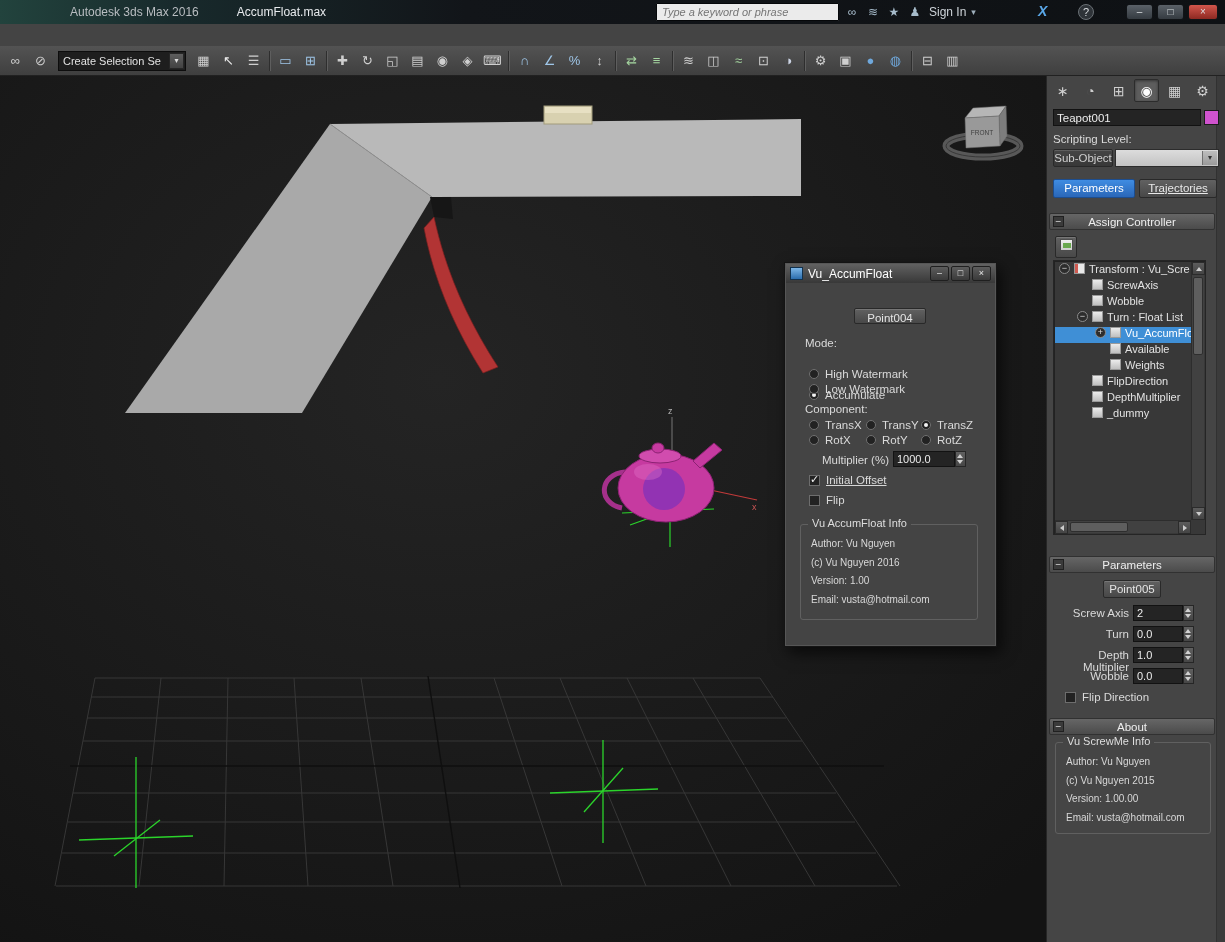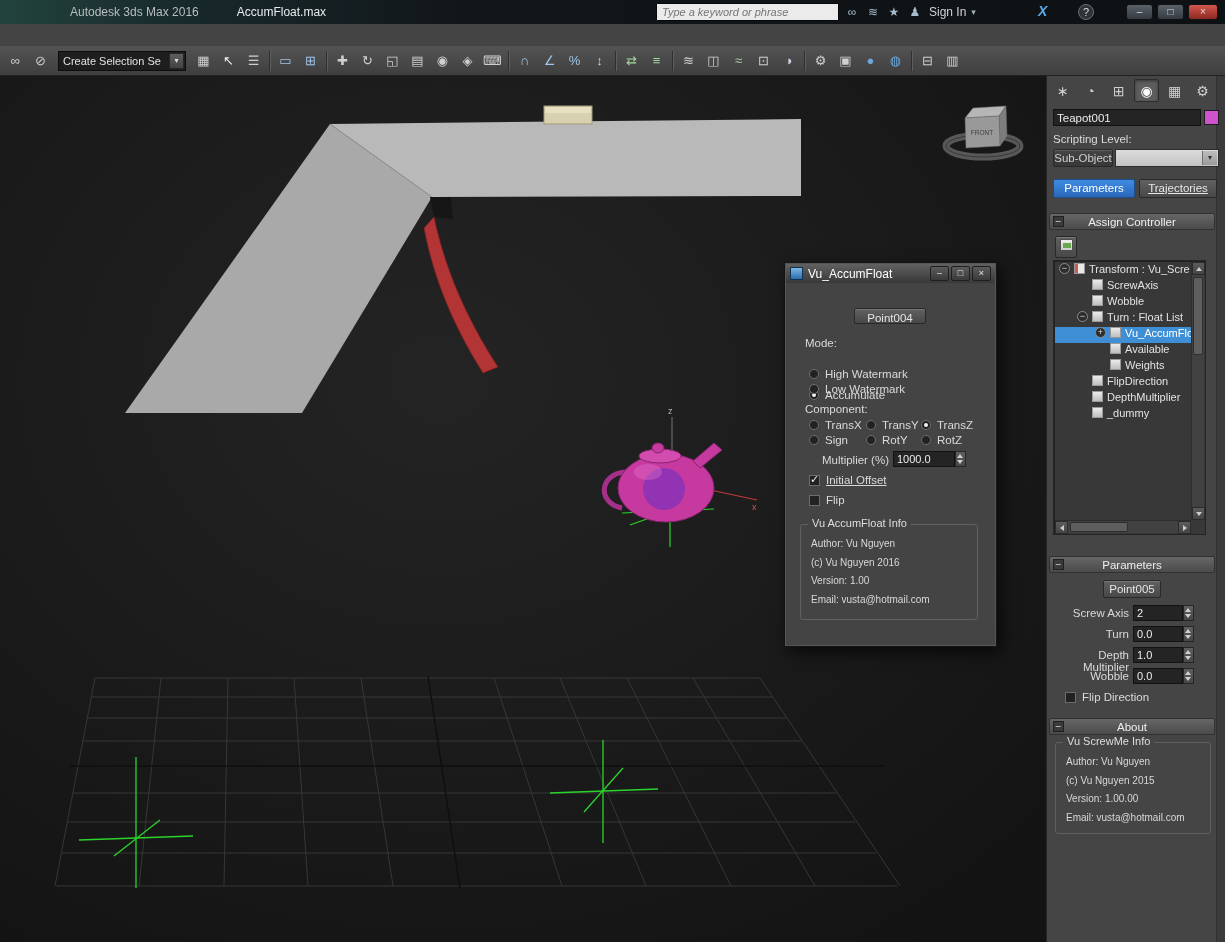--- a/index.html
+++ b/index.html
@@ -345,21 +345,21 @@
     <div class="opt" style="left:81px;top:156px;">
       <span class="rd"></span>
       <span class="olabel">TransY</span>
     </div>
     <div class="opt" style="left:136px;top:156px;">
       <span class="rd sel"></span>
       <span class="olabel">TransZ</span>
     </div>
     <div class="opt" style="left:24px;top:171px;">
       <span class="rd"></span>
-      <span class="olabel">Sign</span>
+      <span class="olabel">RotX</span>
     </div>
     <div class="opt" style="left:81px;top:171px;">
       <span class="rd"></span>
       <span class="olabel">RotY</span>
     </div>
     <div class="opt" style="left:136px;top:171px;">
       <span class="rd"></span>
       <span class="olabel">RotZ</span>
     </div>
 

